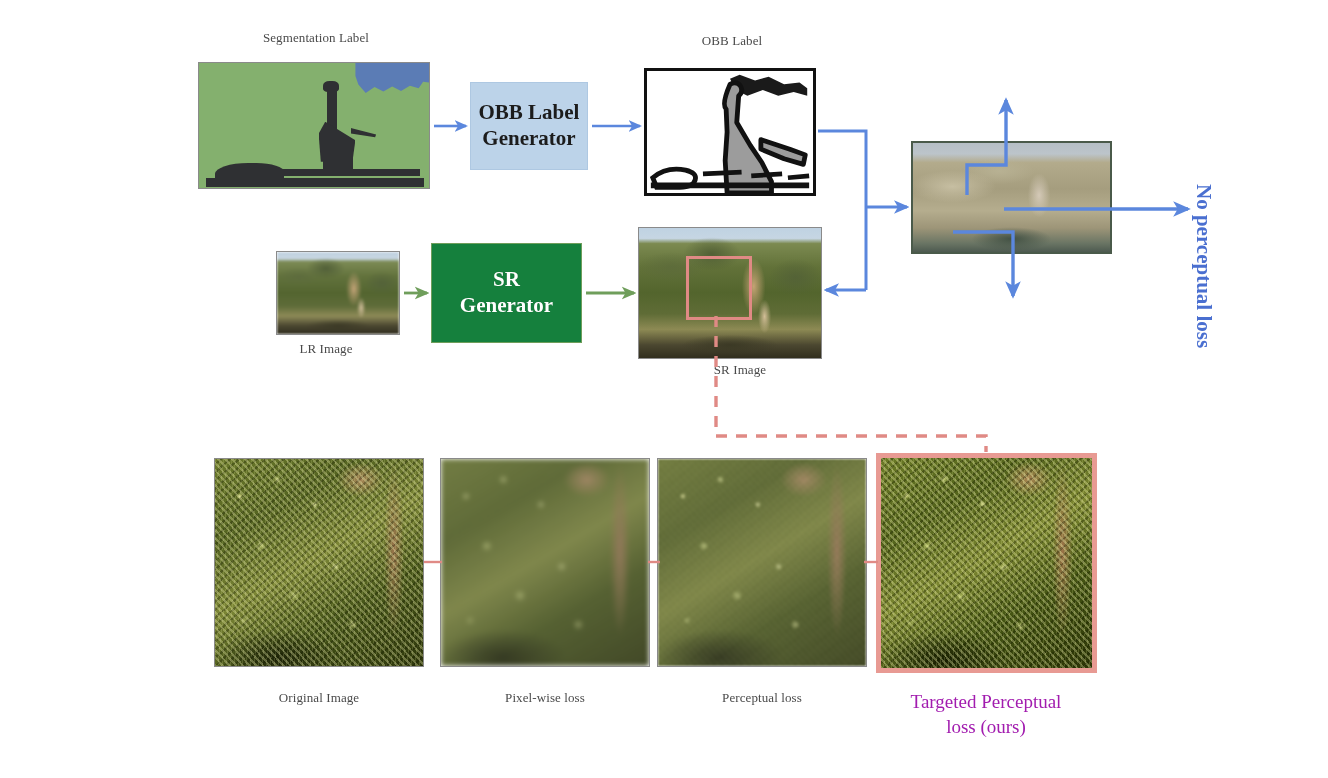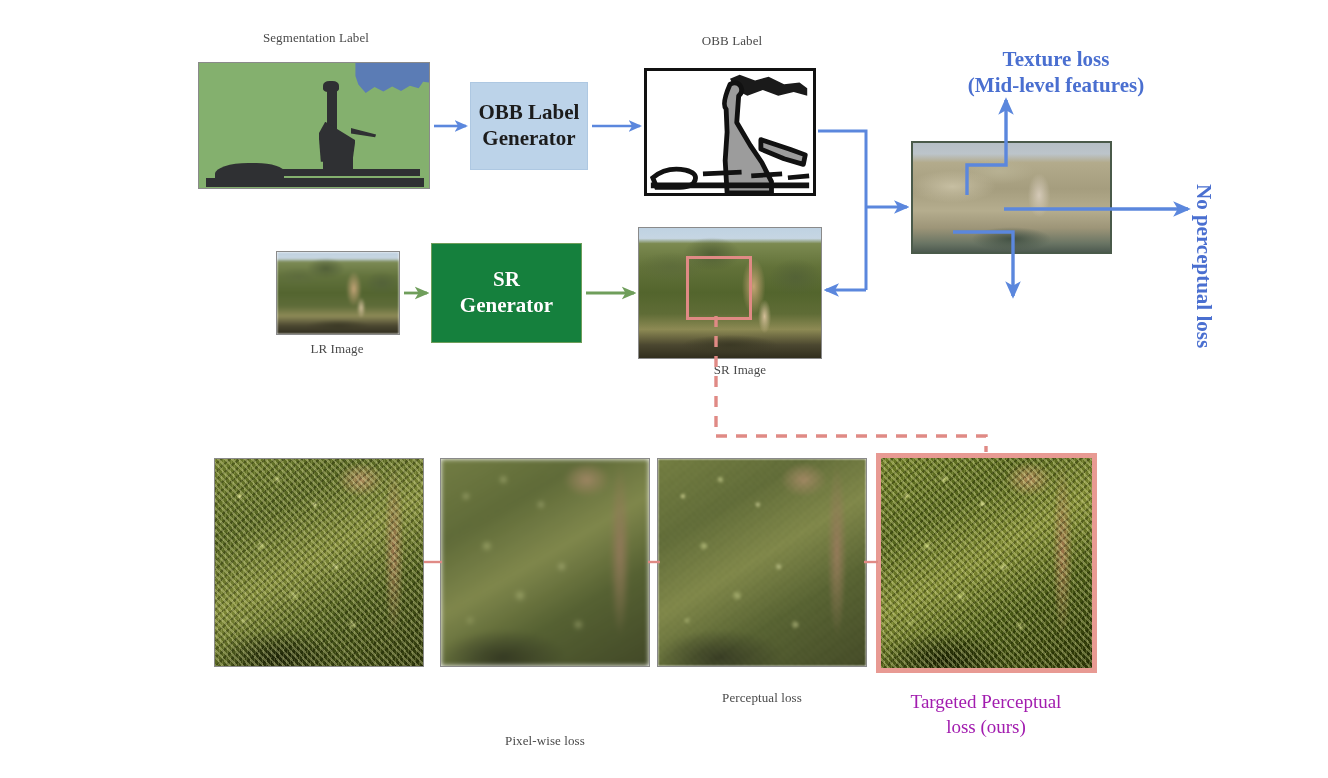--- a/index.html
+++ b/index.html
@@ -220,65 +220,62 @@
         <path d="M6 112 q14 -12 34 -8 q12 3 10 10 q-2 8 -16 8 l-24 0 Z" fill="none" stroke="#111111" stroke-width="5"></path>
         <path d="M4 120 L168 120" stroke="#111111" stroke-width="6"></path>
         <path d="M58 108 L98 106 M108 110 L140 108 M146 112 L168 110" stroke="#111111" stroke-width="5"></path>
       </svg>
     </div>
   </div>
 
   <div class="abs frame frame-thin" style="left:276px; top:251px; width:124px; height:84px;">
     <div class="photo photo-savanna" style="filter:blur(1.1px) saturate(.95);"></div>
   </div>
-  <div class="abs cap" style="left:267px; top:341px; width:140px;">LR  Image</div>
+  <div class="abs cap" style="left:256px; top:341px; width:140px;">LR  Image</div>
 
   <div class="abs pbox pbox-green" style="left:431px; top:243px; width:151px; height:100px;">
     <span>
       <span>SR</span><br>
       <span>Generator</span>
     </span>
   </div>
 
   <div class="abs frame frame-thin" style="left:638px; top:227px; width:184px; height:132px;">
     <div class="photo photo-savanna" style="filter:saturate(1.02);"></div>
   </div>
 
   <div class="abs" style="left:686px; top:256px; width:60px; height:58px; border:3px solid #e08a85;"></div>
 
   <div class="abs cap" style="left:650px; top:362px; width:180px;">SR Image</div>
 
   <div class="abs frame frame-dark" style="left:911px; top:141px; width:201px; height:113px;">
     <div class="photo photo-feat"></div>
   </div>
 
-  <div class="abs cap-blue" style="left:906px; top:46px; width:300px; line-height:1.25;">
-    <div>Texture loss</div>
-    <div>(Mid-level features)</div>
-  </div>
 
   <div class="abs cap-blue" style="left:862px; top:305px; width:300px; line-height:1.25;">
   </div>
 
   <div class="abs" style="left:1196px; top:184px; width:24px; height:220px;">
     <div class="vert-blue" style="left:20px; top:0px; position:absolute;">No perceptual loss</div>
   </div>
 
   <div class="abs frame frame-thin" style="left:214px; top:458px; width:210px; height:209px;">
     <div class="photo photo-bush b-sharp">
       <div class="speck speck-hard"></div>
     </div>
   </div>
+  <div class="abs cap" style="left:214px; top:690px; width:210px;">Original Image</div>
 
   <div class="abs frame frame-thin" style="left:440px; top:458px; width:210px; height:209px;">
     <div class="photo photo-bush b-blur1">
       <div class="speck speck-softer"></div>
     </div>
   </div>
-  <div class="abs cap" style="left:440px; top:690px; width:210px;margin-top:43px;">Pixel-wise loss</div>
+  <div class="abs cap" style="left:440px; top:690px; width:210px;">Pixel-wise loss</div>
 
   <div class="abs frame frame-thin" style="left:657px; top:458px; width:210px; height:209px;">
     <div class="photo photo-bush b-blur2">
       <div class="speck speck-soft"></div>
     </div>
   </div>
   <div class="abs cap" style="left:657px; top:690px; width:210px;">Perceptual loss</div>
 
   <div class="abs frame frame-red" style="left:876px; top:453px; width:221px; height:220px;">
     <div class="photo photo-bush b-sharp2">

